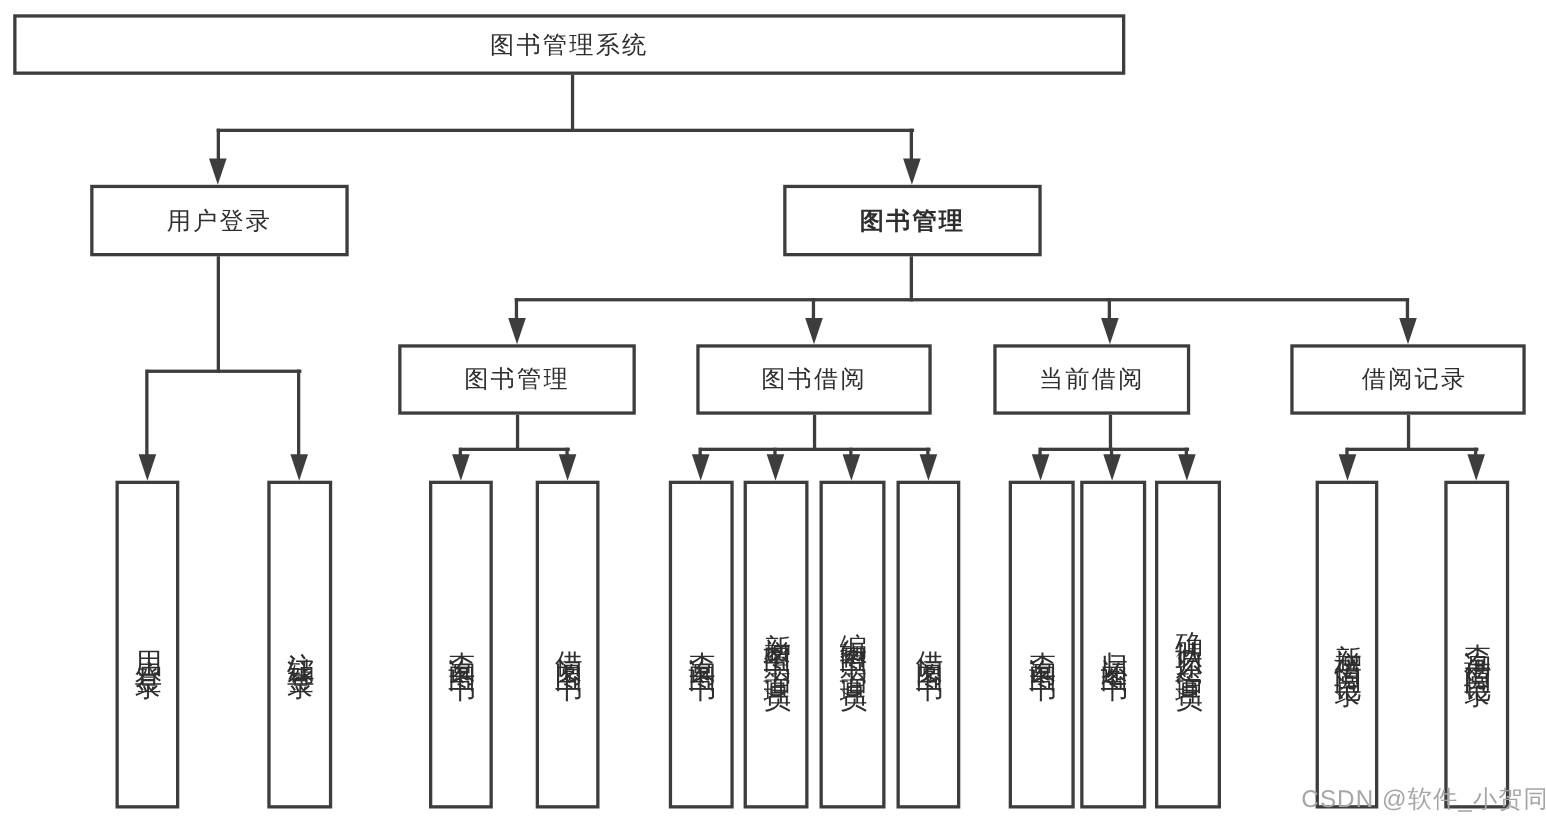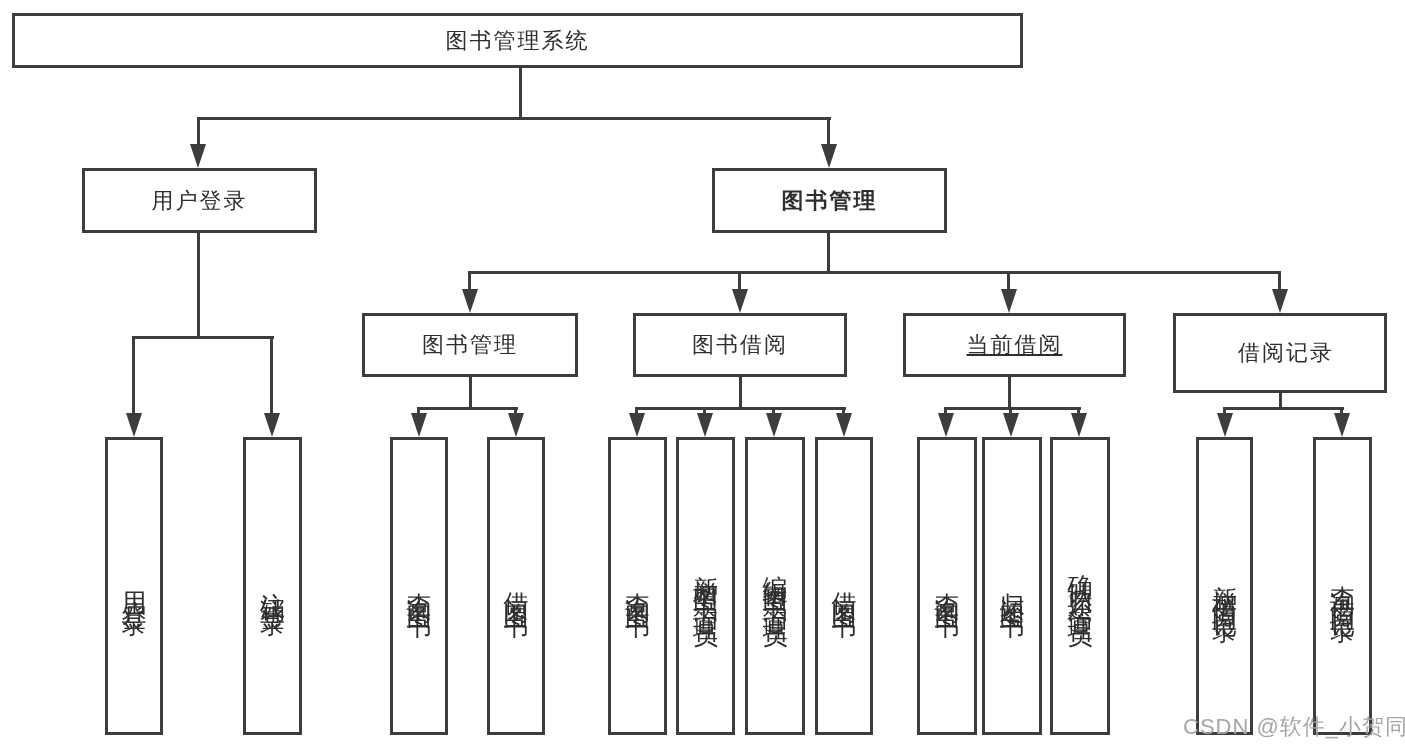--- a/index.html
+++ b/index.html
@@ -60,24 +60,24 @@
   <div class="box" style="left:712px;top:168px;width:235px;height:65px;font-weight:bold;">
     <span>图书管理</span>
   </div>
 
   <div class="box" style="left:362px;top:313px;width:216px;height:64px;">
     <span>图书管理</span>
   </div>
   <div class="box" style="left:633px;top:313px;width:214px;height:64px;">
     <span>图书借阅</span>
   </div>
-  <div class="box" style="left:903px;top:313px;width:223px;height:64px;text-decoration:underline;">
+  <div class="box" style="left:903px;top:313px;width:179px;height:64px;">
     <span>当前借阅</span>
   </div>
-  <div class="box" style="left:1173px;top:313px;width:214px;height:80px;padding-left:12px;">
+  <div class="box" style="left:1173px;top:313px;width:214px;height:64px;padding-left:12px;">
     <span>借阅记录</span>
   </div>
 
   <div class="vbox" style="left:105px;top:437px;width:58px;height:298px;">
     <span>用户登录</span>
   </div>
   <div class="vbox" style="left:243px;top:437px;width:59px;height:298px;">
     <span>注销登录</span>
   </div>
 

